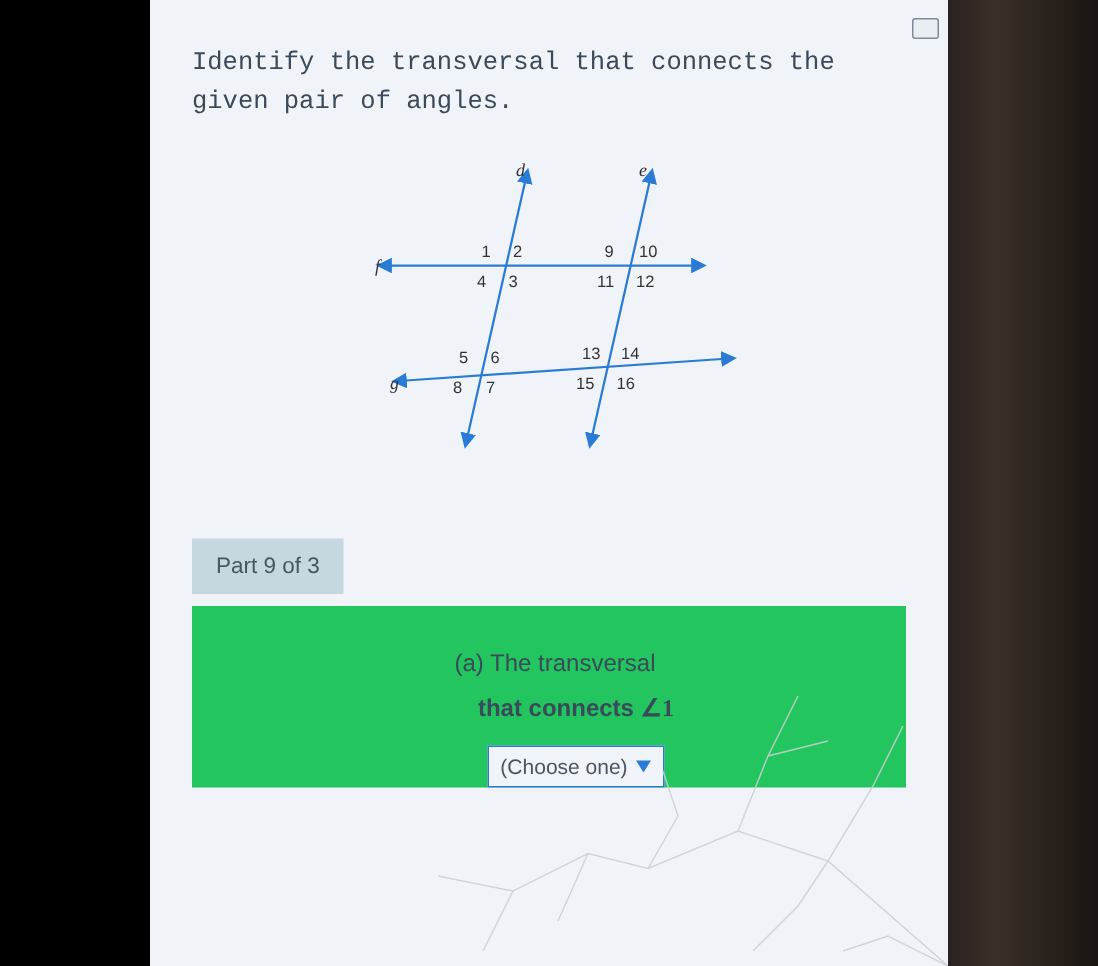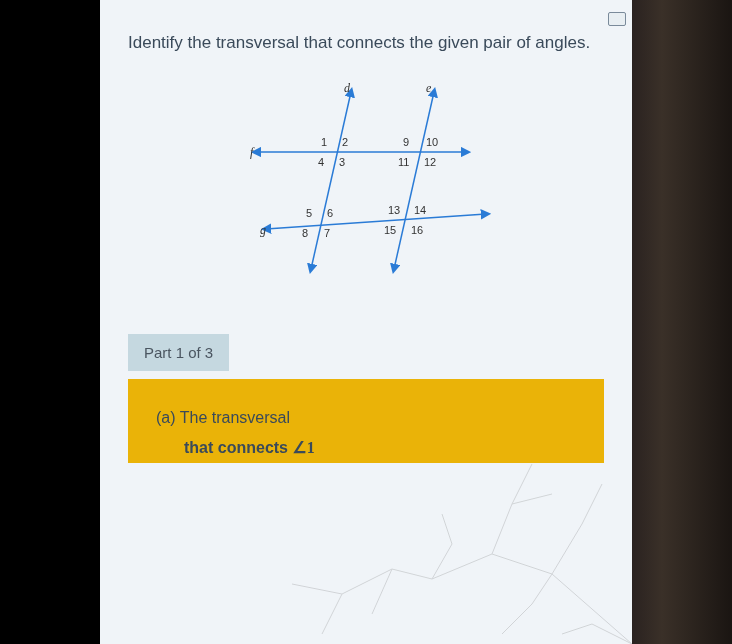--- a/index.html
+++ b/index.html
@@ -18,37 +18,39 @@
       background: #f0f4f8;
       padding: 30px 28px 0 28px;
       position: relative;
       overflow: hidden;
     }
     .question-text {
       color: #3a4a5a;
       font-size: 17px;
       line-height: 1.5;
       margin-bottom: 18px;
+      font-family: Liberation Mono, monospace;
     }
     .diagram {
       margin: 0 auto 30px auto;
       display: block;
     }
     .part-tab {
       background: #c5d8e0;
       color: #4a5560;
       padding: 10px 16px;
       font-size: 15px;
       display: inline-block;
       margin-top: 20px;
     }
     .part-body {
-      background: #eab308;
+      background: #22c55e;
       padding: 24px 20px 0 28px;
       margin-top: 8px;
+      text-align: center;
     }
     .q-line {
       color: #3a4a5a;
       font-size: 16px;
       line-height: 1.9;
     }
     .q-sub {
       padding-left: 28px;
       font-weight: bold;
     }
@@ -136,29 +138,33 @@
       <text x="108" y="163">7</text>
       <text x="86" y="163">8</text>
 
       <text x="172" y="140">13</text>
       <text x="198" y="140">14</text>
       <text x="195" y="160">16</text>
       <text x="168" y="160">15</text>
     </g>
   </svg>
 
-  <div class="part-tab">Part 1 of 3</div>
+  <div class="part-tab">Part 9 of 3</div>
 
   <div class="part-body">
     <div class="q-line">
       <span>(a)</span>
       <span>The transversal</span>
     </div>
     <div class="q-line q-sub">
       <span>that connects </span><span class="angle">∠1</span>
+    </div>
+    <div class="choose">
+      <span>(Choose one)</span>
+      <span class="tri-down"></span>
     </div>
   </div>
 
   <svg class="crack" width="380" height="220" viewBox="0 0 380 220">
     <g stroke="#cccfd2" stroke-width="1" fill="none" opacity="0.85">
       <path d="M380 220 L300 150 L240 130 L180 155 L140 145 L90 170 L40 160"></path>
       <path d="M300 150 L330 100 L350 60"></path>
       <path d="M240 130 L260 80 L280 40"></path>
       <path d="M180 155 L200 120 L190 90"></path>
       <path d="M300 150 L280 180 L250 210"></path>

